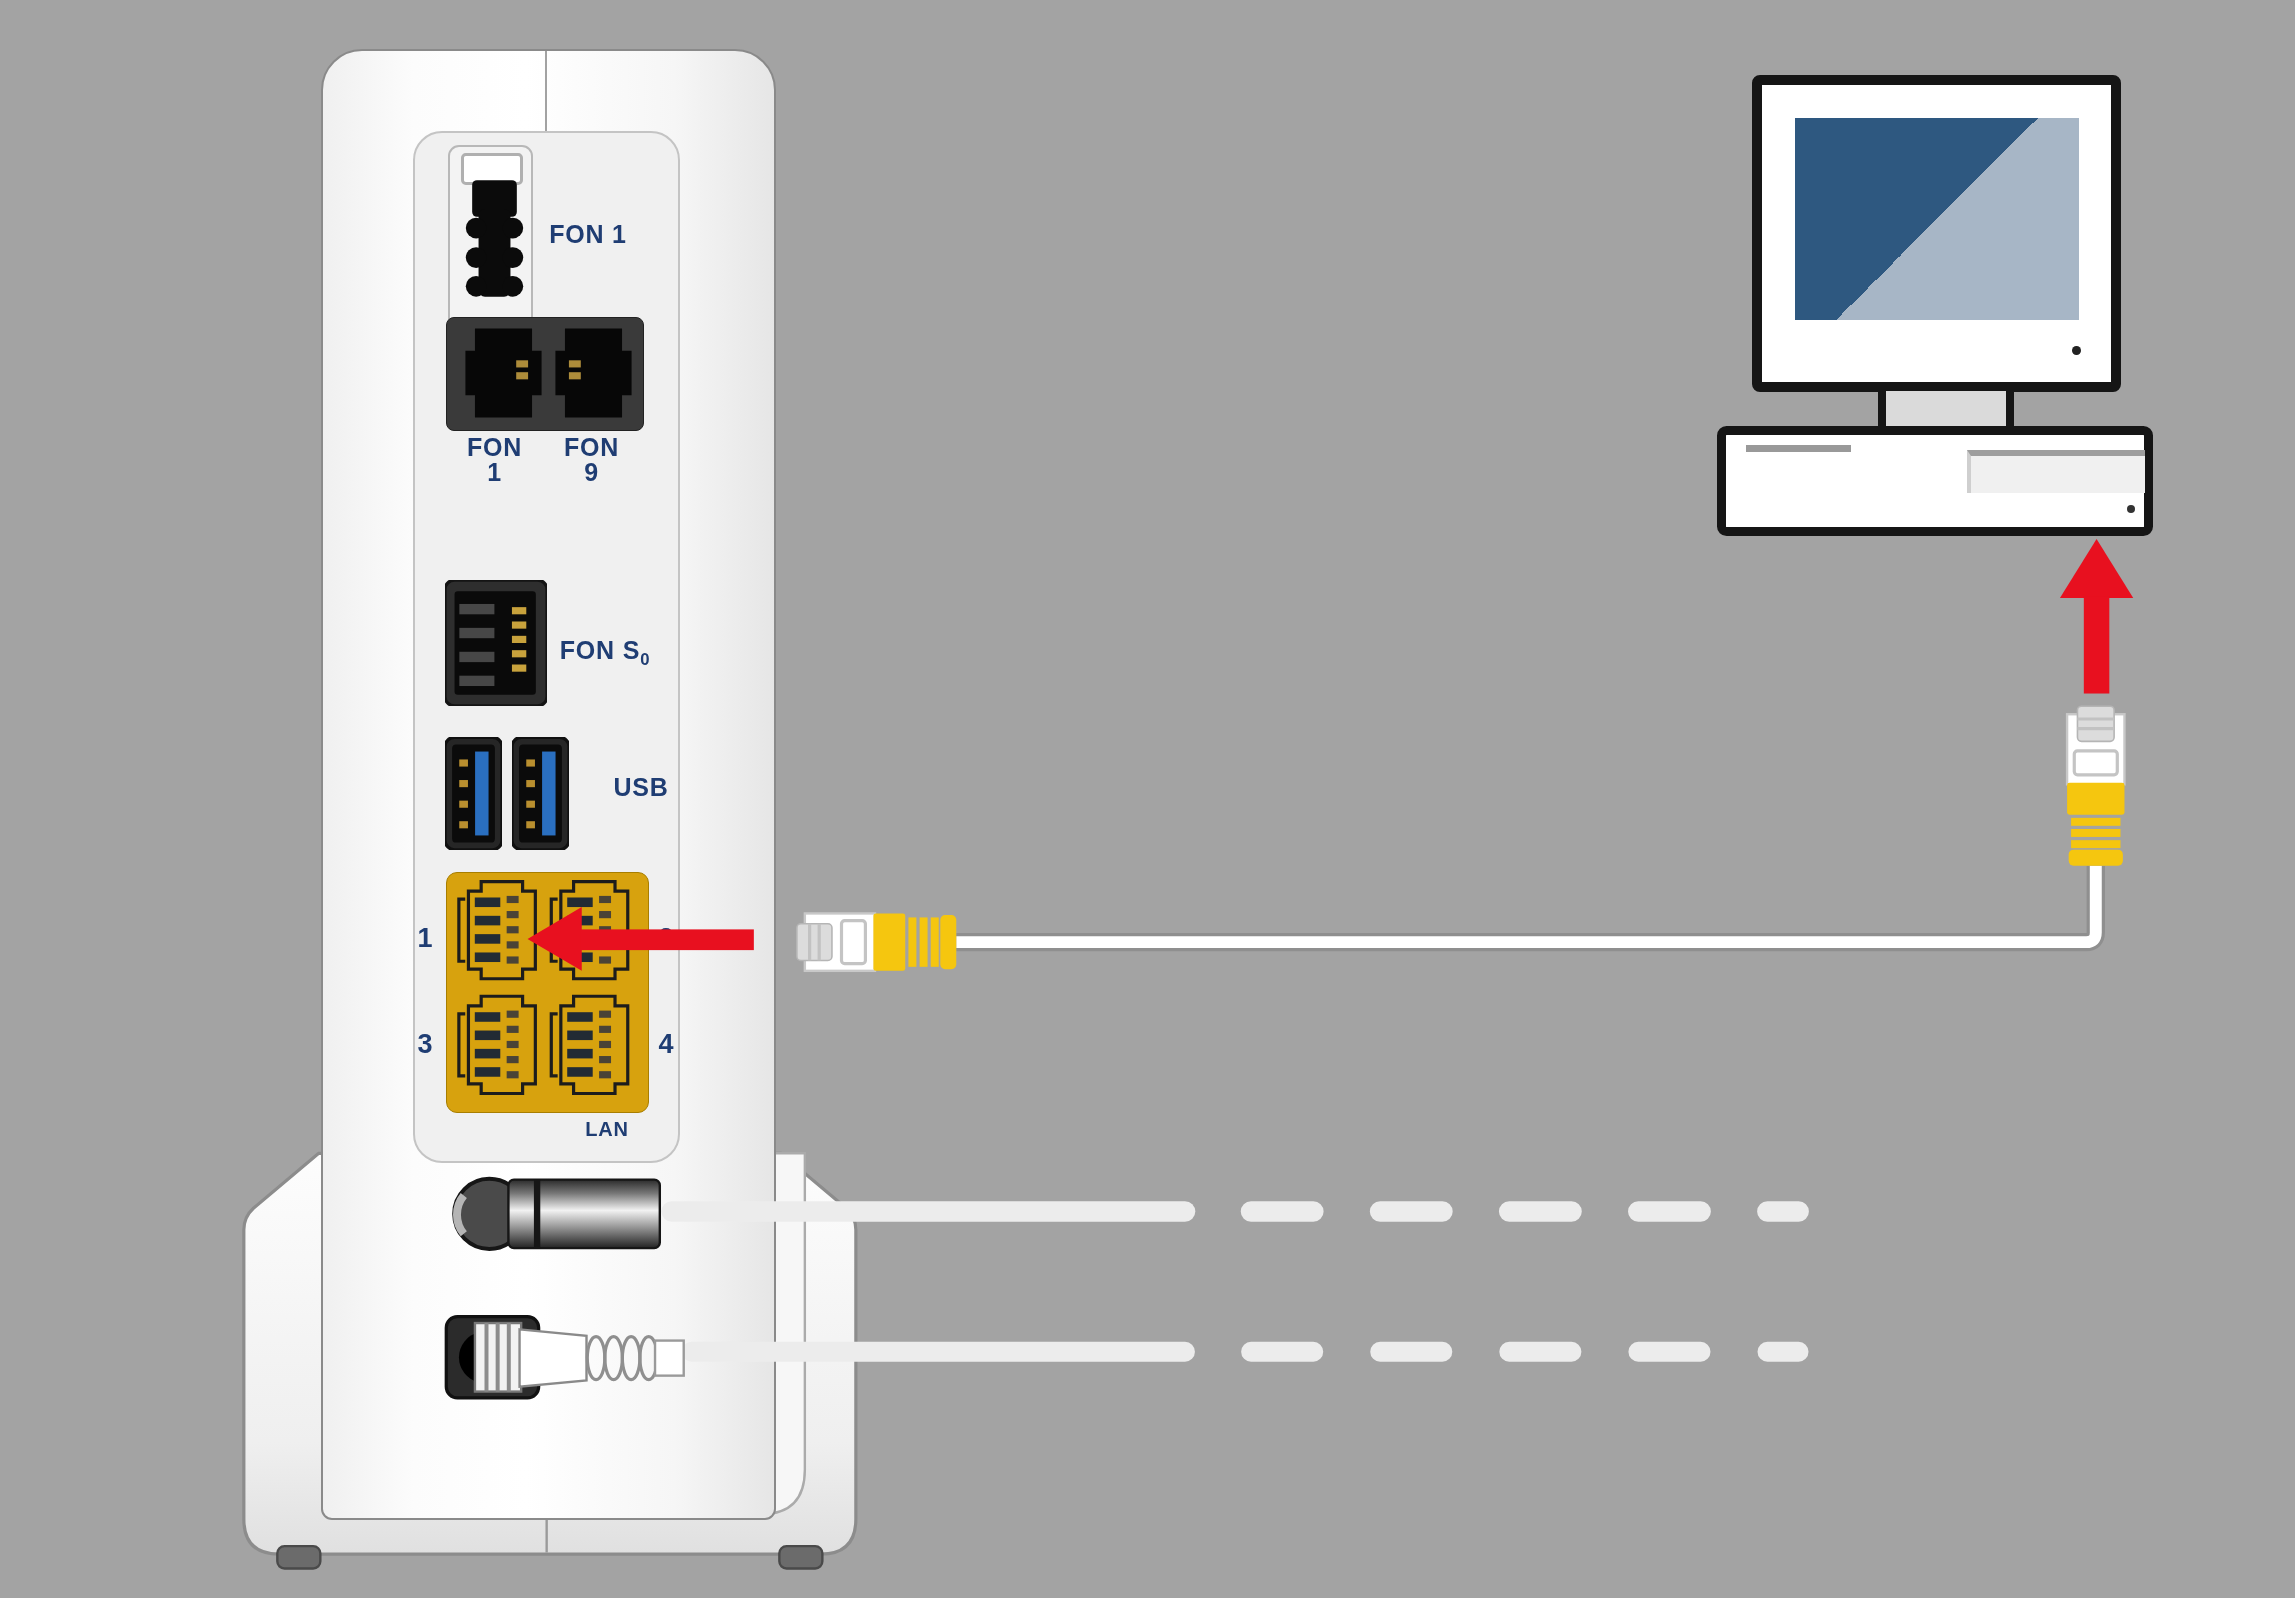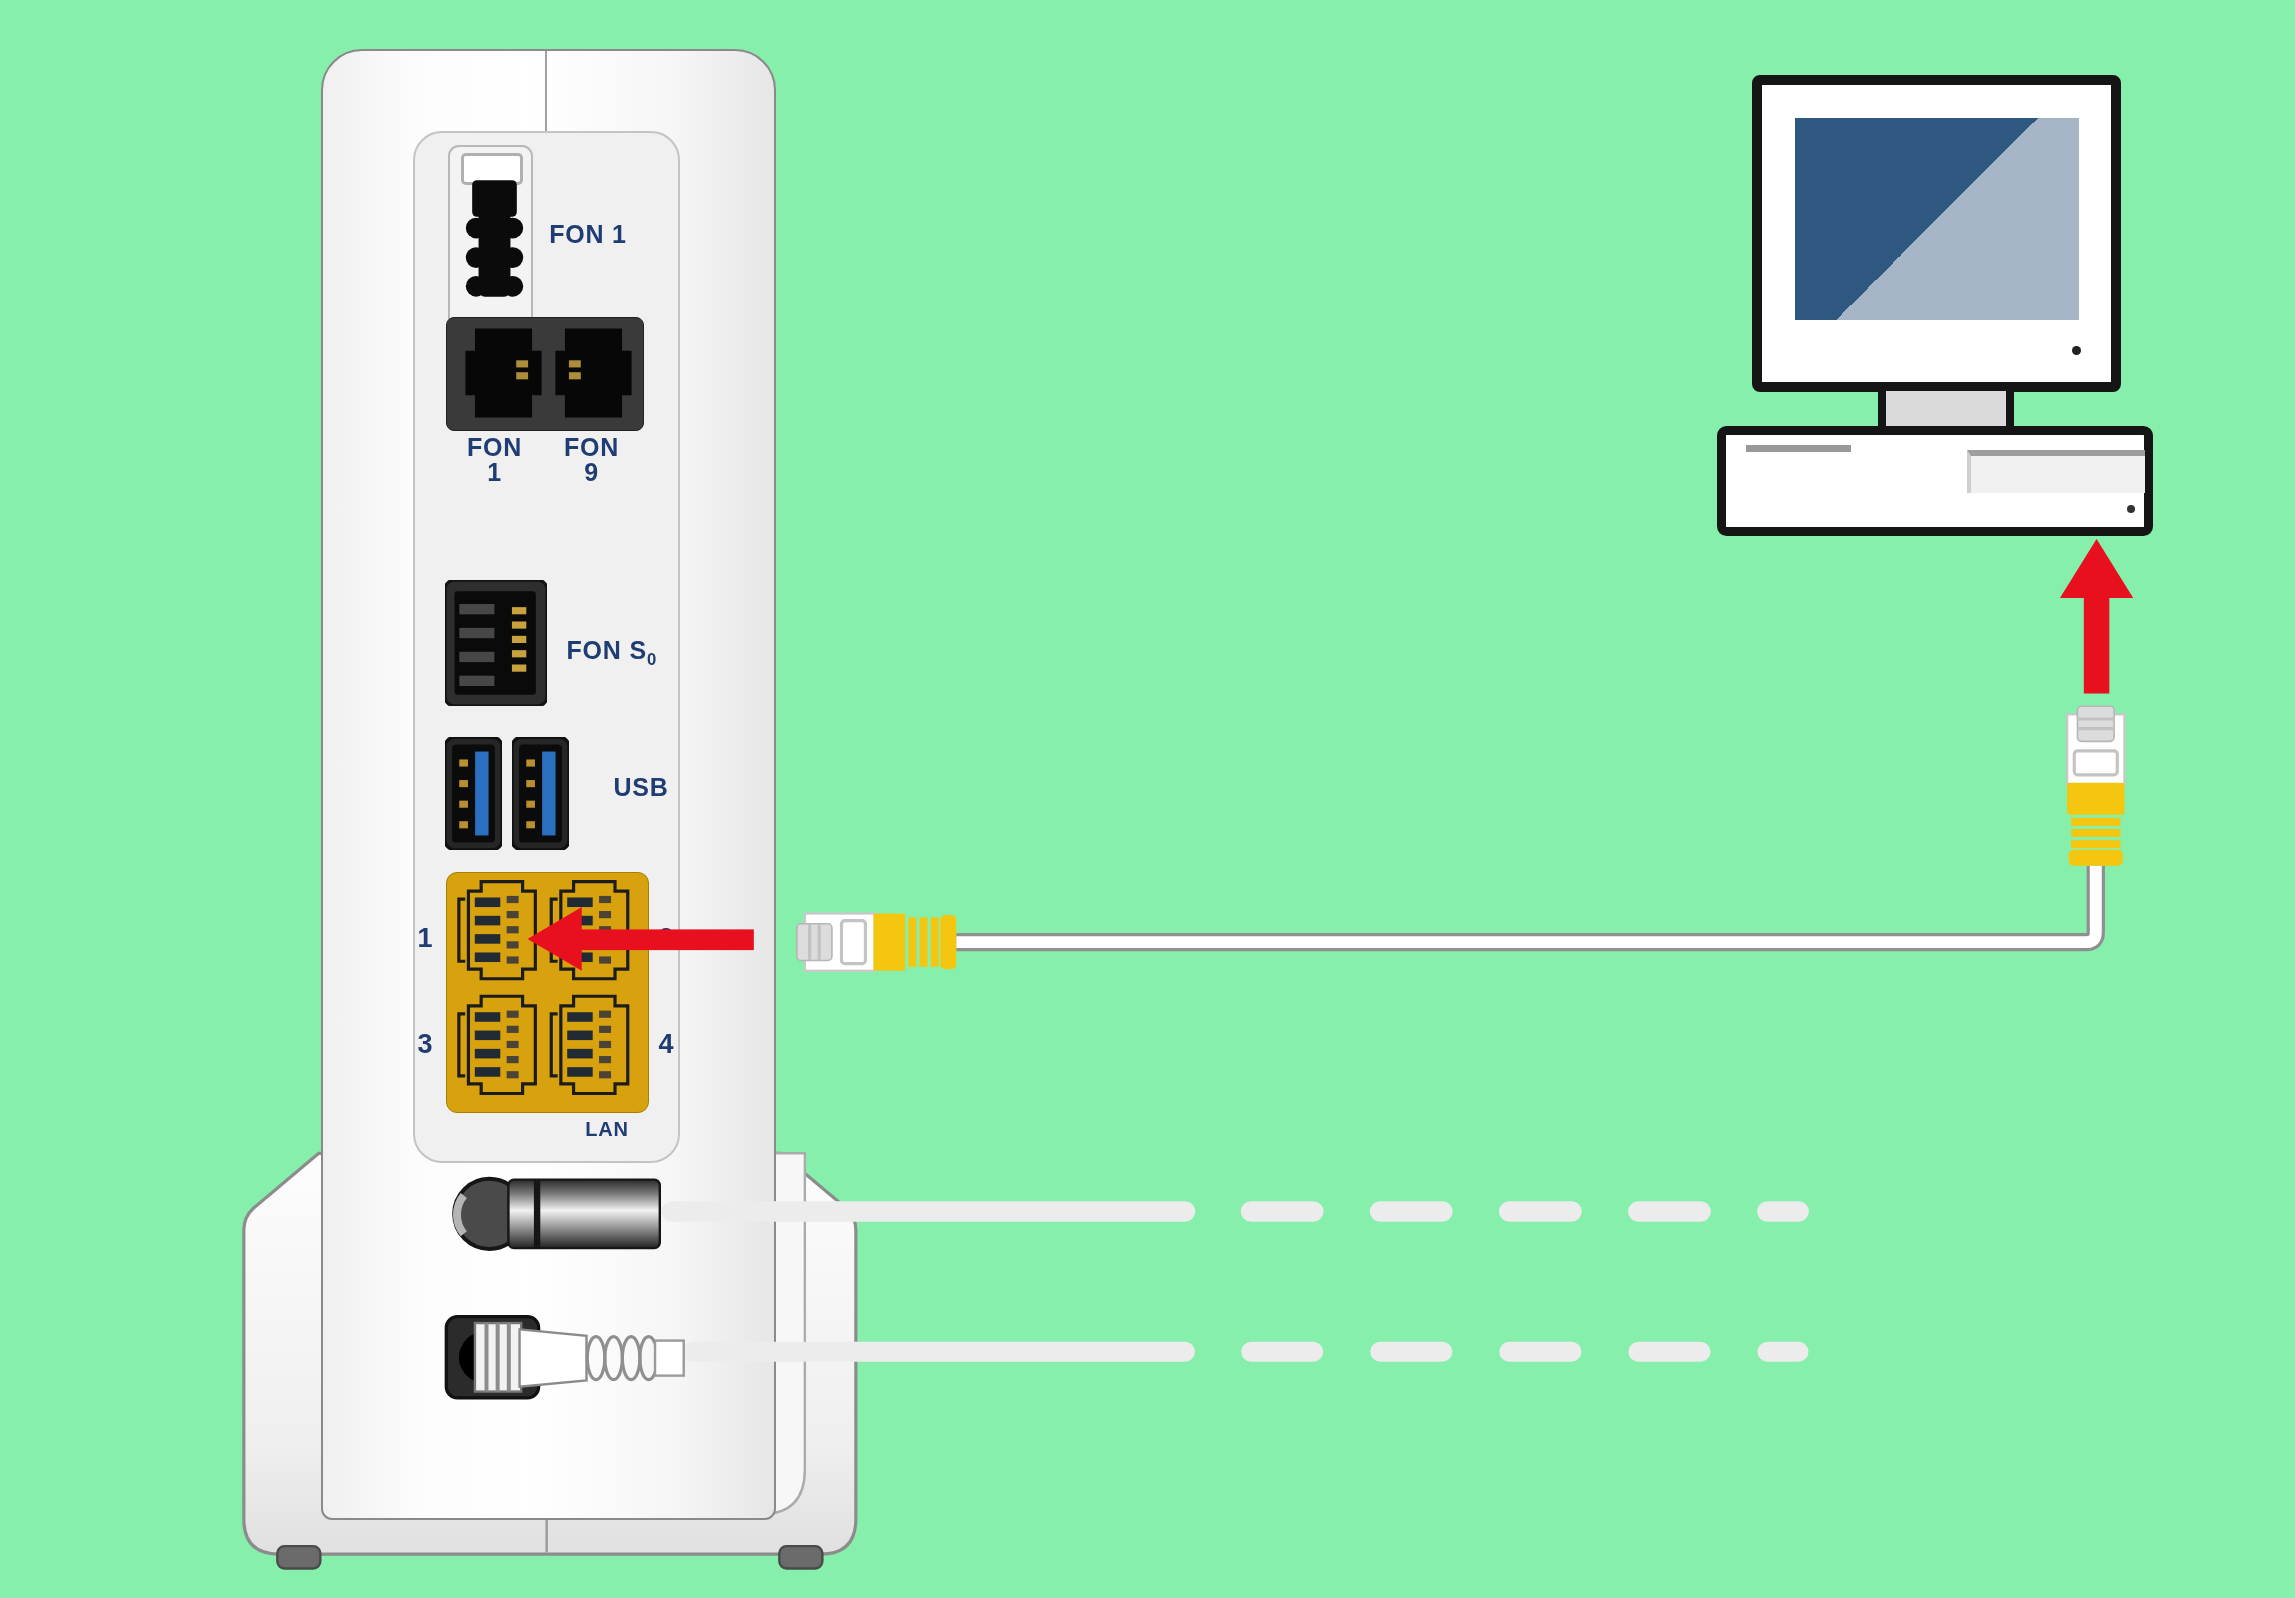--- a/index.html
+++ b/index.html
@@ -7,21 +7,21 @@
     --arrow-red:#e8101f;
     --lan-yellow:#d7a20e;
     --plug-yellow:#f5c60f;
     --usb-blue:#2a6fc0;
     --screen-dark:#2e5880;
     --screen-light:#a7b6c6;
     --cable-light-gray:#ececec;
     --cable-outline-gray:#8f8f8f;
   }
   html,body{margin:0;padding:0;background:#fff;}
-  #canvas{position:relative;width:2295px;height:1599px;background:#86efac;overflow:hidden;
+  #canvas{position:relative;width:2295px;height:1599px;background:#a3a3a3;overflow:hidden;
           font-family:"Liberation Sans",sans-serif;}
   .label{position:absolute;color:var(--label-text);font-weight:700;font-size:25px;
          letter-spacing:0.8px;text-align:center;line-height:1;z-index:5;}
   .num{position:absolute;color:var(--label-text);font-weight:700;font-size:27px;
        width:48px;text-align:center;line-height:1;z-index:3;}
   #under-svg{position:absolute;left:0;top:0;z-index:0;pointer-events:none;}
   #router-body{position:absolute;left:321px;top:49px;width:451px;height:1467px;
     border:2.4px solid #8a8a8a;border-radius:41px 41px 11px 11px;z-index:1;
     background:linear-gradient(90deg,#f0f0f0 0%,#fcfcfc 20%,#ffffff 45%,#f6f6f6 78%,#e6e6e6 100%);}
   #seam-top{position:absolute;left:545px;top:51px;width:2.4px;height:89px;background:#a2a2a2;z-index:2;}
@@ -117,21 +117,21 @@
     <rect x="18" y="90" width="44" height="13" fill="#474747"></rect>
     <rect x="18" y="120" width="44" height="13" fill="#474747"></rect>
     <g fill="#c8a23c">
       <rect x="84" y="34" width="18" height="9"></rect>
         <rect x="84" y="52" width="18" height="9"></rect>
       <rect x="84" y="70" width="18" height="9"></rect>
         <rect x="84" y="88" width="18" height="9"></rect>
       <rect x="84" y="106" width="18" height="9"></rect>
     </g>
   </svg>
-  <span class="label" style="left:553px;top:638px;width:104px;text-align:right;"><span>FON S</span><sub class="s0">0</sub></span>
+  <span class="label" style="left:553px;top:638px;width:104px;text-align:center;"><span>FON S</span><sub class="s0">0</sub></span>
 
   <svg class="mod" style="left:445px;top:737px;" width="57" height="113" viewBox="0 0 72 142">
     <rect x="0" y="0" width="72" height="142" rx="12" fill="#262626" stroke="#101010" stroke-width="4"></rect>
     <rect x="9" y="9" width="54" height="124" rx="5" fill="#0b0b0b"></rect>
     <rect x="38" y="18" width="17" height="106" fill="var(--usb-blue,#2a6fc0)"></rect>
     <g fill="#b98f2f">
       <rect x="18" y="28" width="11" height="9"></rect>
         <rect x="18" y="54" width="11" height="9"></rect>
       <rect x="18" y="80" width="11" height="9"></rect>
         <rect x="18" y="106" width="11" height="9"></rect>

